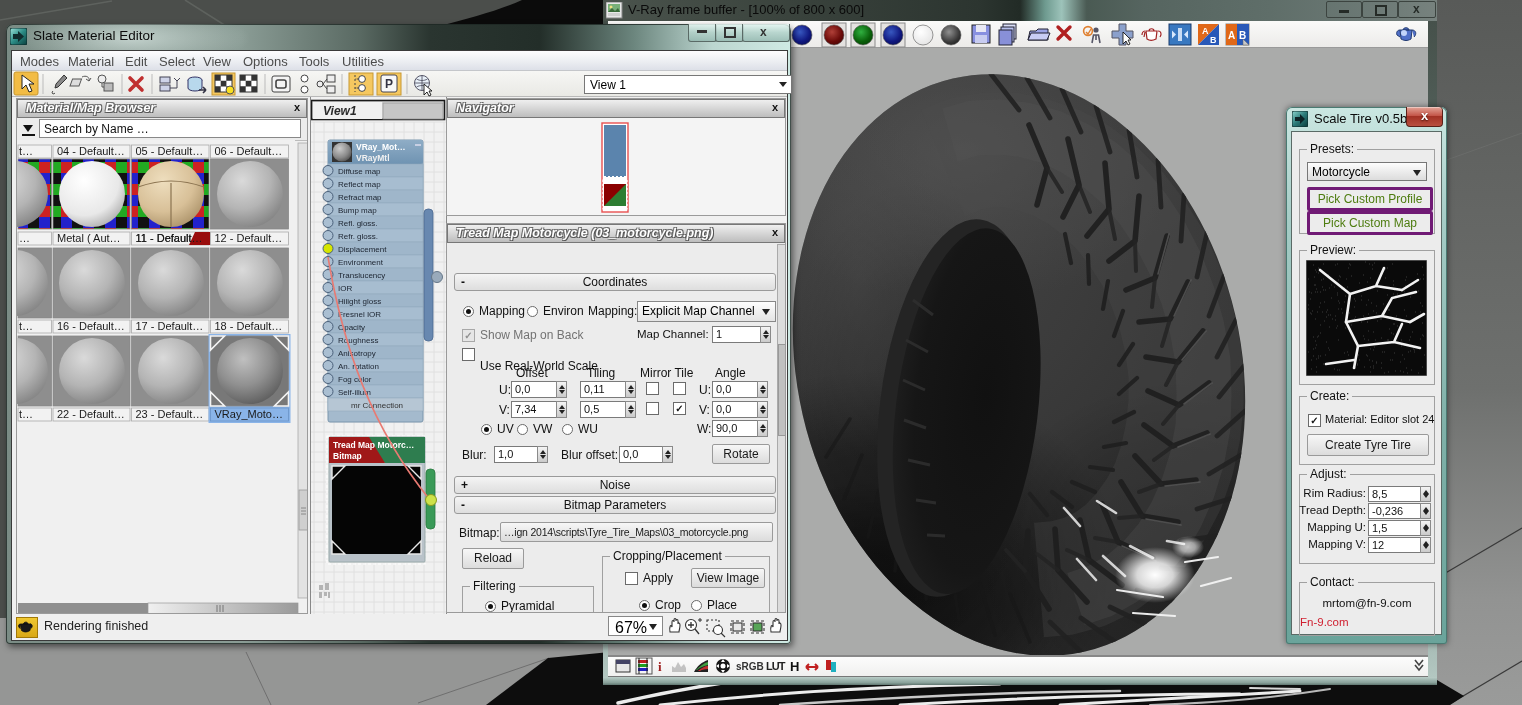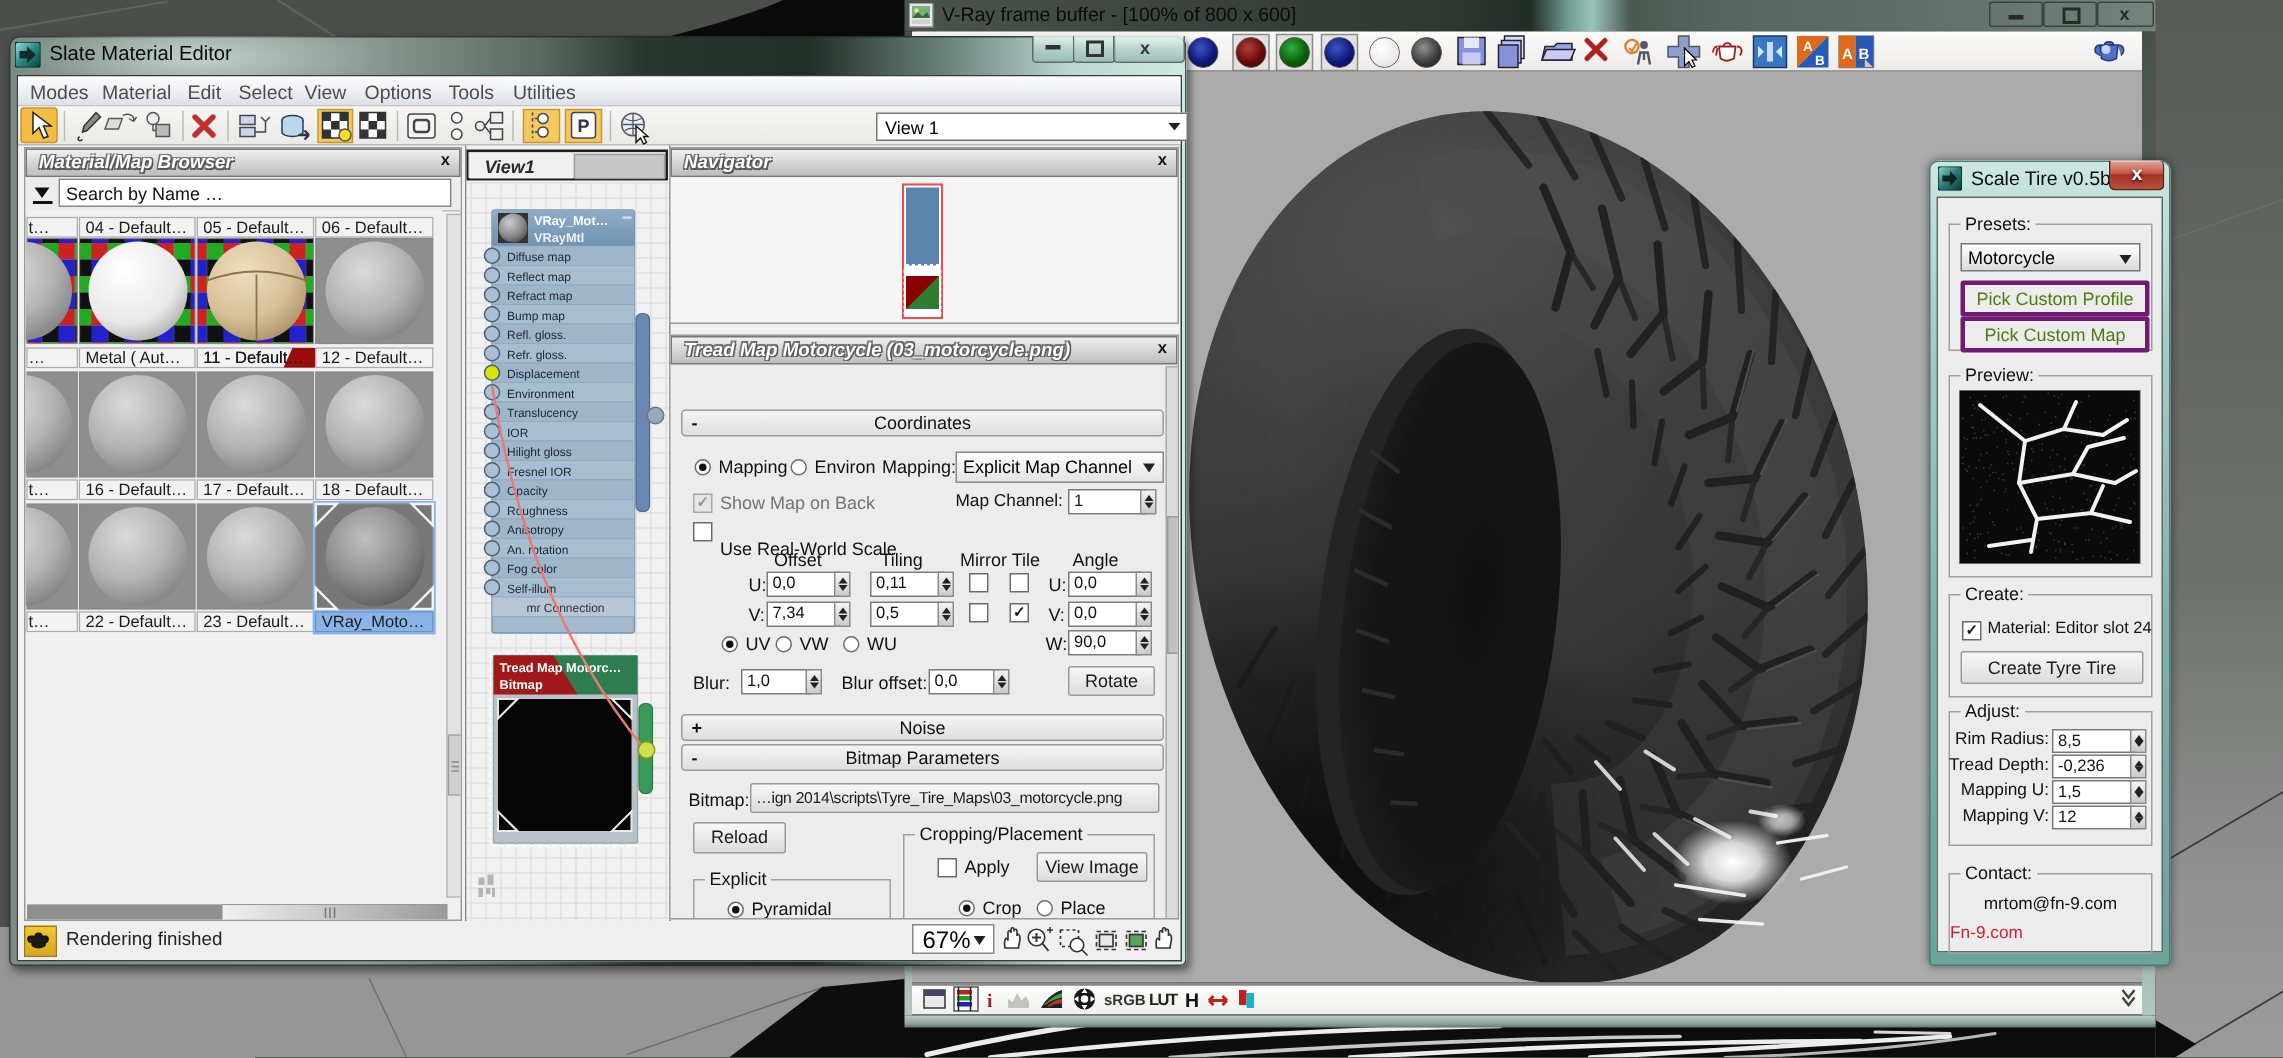--- a/index.html
+++ b/index.html
@@ -722,21 +722,21 @@
                 <span class="glabel" style="background:#ececec">Cropping/Placement</span>
                 <span class="cb" style="left:22px;top:15px"></span>
                 <span class="lbl" style="left:40px;top:14px">Apply</span>
                 <div class="btn" style="left:88px;top:11px;width:72px;height:18px;line-height:18px">View Image</div>
                 <span class="rad on" style="left:36px;top:43px"></span>
                 <span class="lbl" style="left:52px;top:41px">Crop</span>
                 <span class="rad" style="left:88px;top:43px"></span>
                 <span class="lbl" style="left:104px;top:41px">Place</span>
               </div>
               <div class="grp" style="left:8px;top:73px;width:130px;height:28px;border-bottom:none">
-                <span class="glabel" style="background:#ececec">Explicit</span>
+                <span class="glabel" style="background:#ececec">Filtering</span>
                 <span class="rad on" style="left:22px;top:14px"></span>
                 <span class="lbl" style="left:38px;top:12px">Pyramidal</span>
               </div>
             </div>
           </div>
         </div>
  <div class="abs" style="left:0;top:563px;width:773px;height:25px;background:#efefef">
 <div class="abs" style="left:4px;top:3px;width:20px;height:19px;background:linear-gradient(#f0c830,#d8a818);border:1px solid #a07808">
 <svg width="18" height="17" viewBox="0 0 18 17">
               <path d="M3.5,6 C1.5,6 1,8 2,9.5 L3.5,10.5 M13,6 C15.5,6 16,8.5 14,10.5 M3.5,6 L14,6 L13,12.5 C9.5,14.5 7.5,14.5 4.5,12.5 Z M6.5,6 C6.5,3.5 11,3.5 11,6 Z" fill="#1a1a1a" stroke="#111" stroke-width="0.8"></path>

